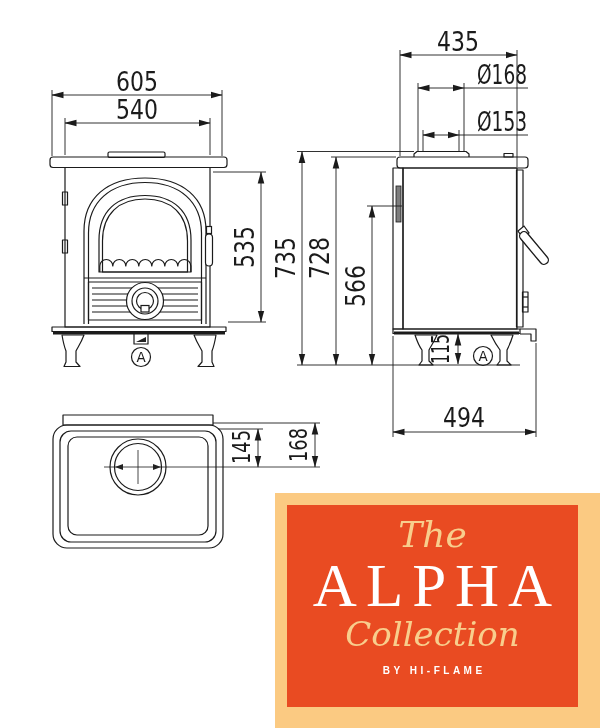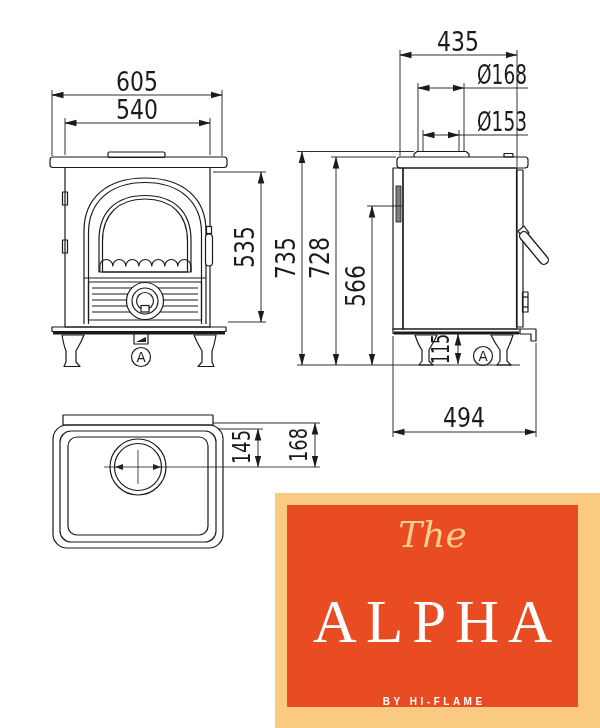--- a/index.html
+++ b/index.html
@@ -21,21 +21,21 @@
   .wfill{fill:#ffffff;stroke:var(--line);stroke-width:1.2;}
   .dark{fill:#222;stroke:none;}
   text.dim{fill:var(--line);font-family:"DejaVu Sans",sans-serif;font-size:26px;}
   text.dimsm{fill:var(--line);font-family:"DejaVu Sans",sans-serif;font-size:24px;}
   text.datum{fill:var(--line);font-family:"DejaVu Sans",sans-serif;font-size:13.5px;}
   
   .logo{position:absolute;left:275px;top:493px;width:325px;height:235px;
         background:var(--logo-border);}
   .logo-inner{position:absolute;left:12px;top:12px;width:291px;height:202px;
         background:var(--logo-red);display:flex;flex-direction:column;align-items:center;
-        text-align:center;overflow:hidden;justify-content:space-between;}
+        text-align:center;overflow:hidden;}
   .logo-the{margin-top:10px;font-family:"DejaVu Serif",serif;font-style:italic;
         font-size:36px;line-height:40px;color:var(--logo-gold);}
   .logo-name{margin-top:4px;font-family:"Liberation Serif","DejaVu Serif",serif;
         font-size:61px;line-height:54px;color:var(--logo-white);letter-spacing:9px;padding-left:9px;}
   .logo-collection{margin-top:1px;font-family:"DejaVu Serif",serif;font-style:italic;
         font-size:34px;line-height:40px;color:var(--logo-gold);}
   .logo-byline{margin-top:11px;font-family:"Liberation Sans",sans-serif;font-weight:700;
         font-size:10px;color:var(--logo-white);letter-spacing:3.5px;padding-left:3.5px;}
 </style>
 </head>
@@ -232,17 +232,18 @@
     <line class="thin" x1="213" y1="423" x2="320" y2="423"></line>
     <line class="thin" x1="315" y1="423" x2="315" y2="467" marker-start="url(#arr)" marker-end="url(#arr)"></line>
     <text class="dimsm" x="307" y="445" text-anchor="middle" textLength="34" lengthAdjust="spacingAndGlyphs" transform="rotate(-90 307 445)">168</text>
   </g>
 </svg>
 
   <div class="logo">
     <div class="logo-inner">
       <div class="logo-the">The</div>
       <div class="logo-name">ALPHA</div>
+      <div class="logo-collection">Collection</div>
       <div class="logo-byline">BY HI-FLAME</div>
     </div>
   </div>
 
 </div>
 
 </body></html>

